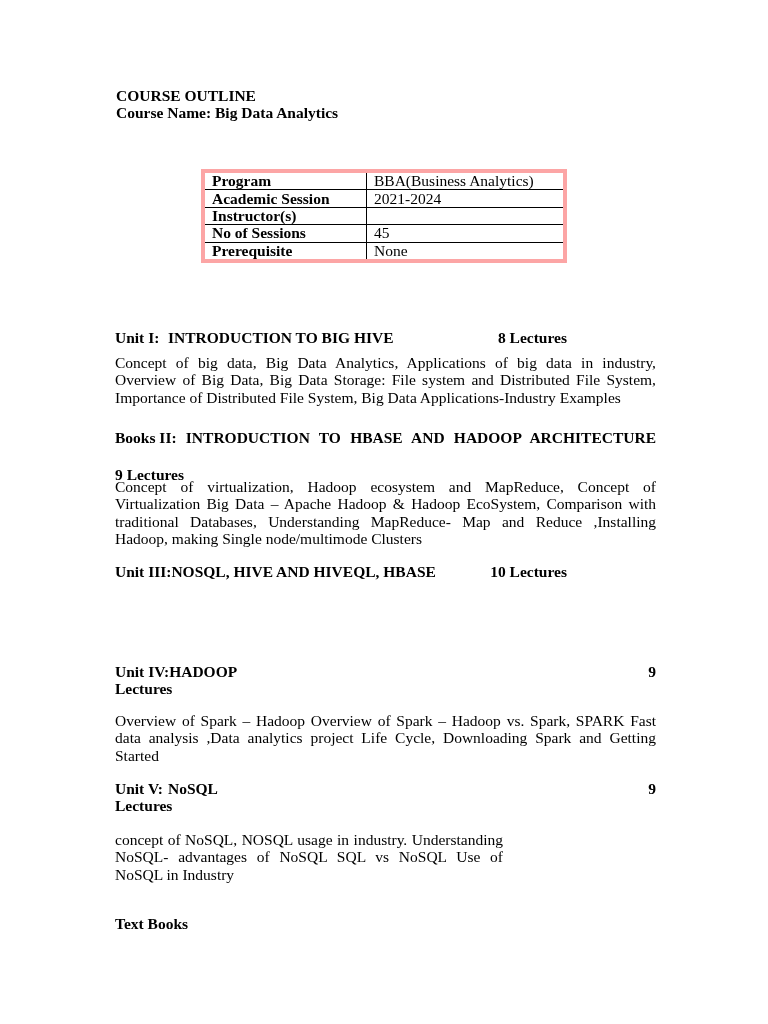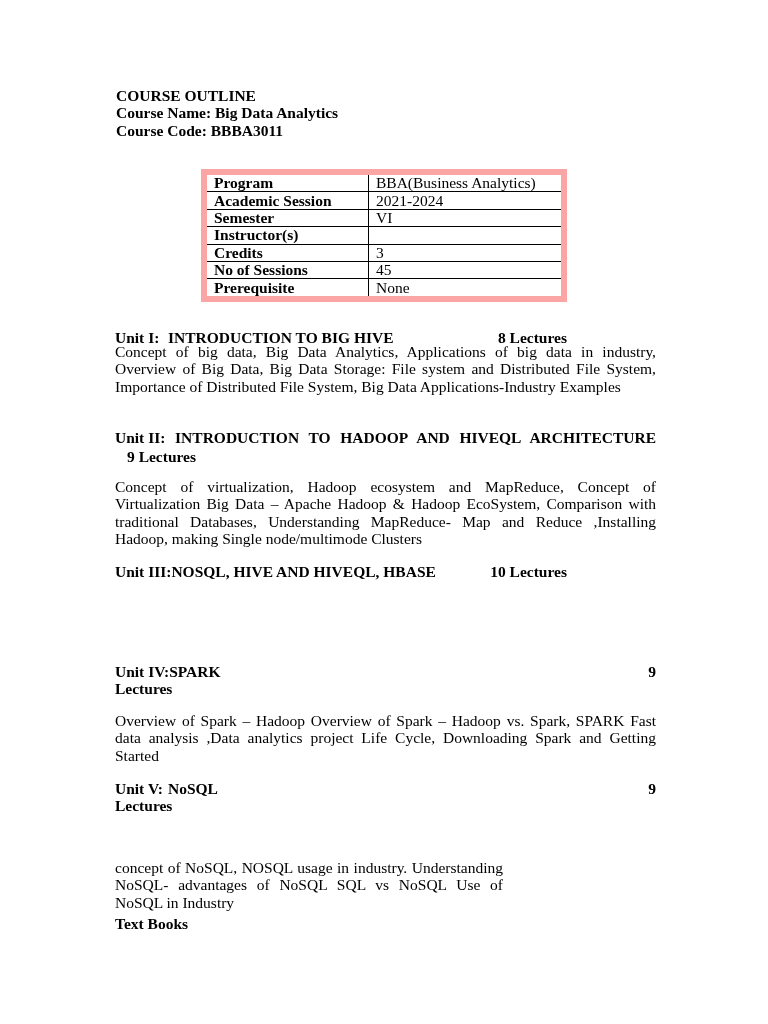--- a/index.html
+++ b/index.html
@@ -19,21 +19,21 @@
     left: 116px;
     top: 87px;
     font-weight: bold;
   }
   .info-table {
     position: absolute;
     left: 201px;
     top: 169px;
     width: 366px;
     border-collapse: collapse;
-    border: 6px solid #fca5a5;
+    border: 4px solid #fca5a5;
     font-size: 15.5px;
     line-height: 16px;
   }
   .info-table td {
     border: 1px solid #000000;
     height: 16.4px;
     padding: 0 4px 0 7px;
     vertical-align: middle;
     white-space: nowrap;
   }
@@ -49,85 +49,76 @@
   .lect { position: absolute; top: 0; }
   .tab-lect { right: 89px; }
   .right-lect { right: 0; }
   .justify-head { text-align: justify; text-align-last: justify; }
   .body-par {
     position: absolute;
     left: 115px;
     width: 541px;
     text-align: justify;
   }
-  .body-par.narrow { width: 388px; margin-top: 28px; }
+  .body-par.narrow { width: 388px; }
 </style>
 </head>
 <body>
 
 <div class="page">
 
   <div class="doc-header">
     <div>COURSE OUTLINE</div>
     <div>Course Name: Big Data Analytics</div>
-    <div>Course Code: BBBA3011</div>
   </div>
 
   <table class="info-table">
     <tbody>
       <tr>
         <td class="lbl">Program</td>
         <td class="val">BBA(Business Analytics)</td>
       </tr>
       <tr>
         <td class="lbl">Academic Session</td>
         <td class="val">2021-2024</td>
       </tr>
       <tr>
-        <td class="lbl">Semester</td>
-        <td class="val">VI</td>
-      </tr>
-      <tr>
         <td class="lbl">Instructor(s)</td>
         <td class="val"></td>
-      </tr>
-      <tr>
-        <td class="lbl">Credits</td>
-        <td class="val">3</td>
       </tr>
       <tr>
         <td class="lbl">No of Sessions</td>
         <td class="val">45</td>
       </tr>
       <tr>
         <td class="lbl">Prerequisite</td>
         <td class="val">None</td>
       </tr>
     </tbody>
   </table>
 
   <div class="unit-head" style="top:329px;">
     <span class="unit-label">Unit I:</span><span>INTRODUCTION TO BIG HIVE</span>
     <span class="lect tab-lect">8 Lectures</span>
   </div>
-  <div class="body-par" style="top:343px;">Concept of big data, Big Data Analytics, Applications of big data in industry, Overview of Big Data, Big Data Storage: File system and Distributed File System, Importance of Distributed File System, Big Data Applications-Industry Examples</div>
+  <div class="body-par" style="top:354px;">Concept of big data, Big Data Analytics, Applications of big data in industry, Overview of Big Data, Big Data Storage: File system and Distributed File System, Importance of Distributed File System, Big Data Applications-Industry Examples</div>
 
   <div class="unit-head justify-head" style="top:429px;">
-    <span class="unit-label-j">Unit II:</span> <span>INTRODUCTION TO HADOOP AND HIVEQL ARCHITECTURE</span>
+    <span class="unit-label-j">Books II:</span> <span>INTRODUCTION TO HBASE AND HADOOP ARCHITECTURE</span>
   </div>
-  <div class="unit-head" style="top:448px;margin-left:12px;">9 Lectures</div>
+  <div class="unit-head" style="top:466px;">9 Lectures</div>
   <div class="body-par" style="top:478px;">Concept of virtualization, Hadoop ecosystem and MapReduce, Concept of Virtualization Big Data – Apache Hadoop &amp; Hadoop EcoSystem, Comparison with traditional Databases, Understanding MapReduce- Map and Reduce ,Installing Hadoop, making Single node/multimode Clusters</div>
 
   <div class="unit-head" style="top:563px;">
     <span class="unit-label">Unit III:</span><span>NOSQL, HIVE AND HIVEQL, HBASE</span>
     <span class="lect tab-lect">10 Lectures</span>
   </div>
 
   <div class="unit-head" style="top:663px;">
-    <span class="unit-label">Unit IV:</span><span>SPARK</span>
+    <span class="unit-label">Unit IV:</span><span>HADOOP</span>
     <span class="lect right-lect">9</span>
   </div>
   <div class="unit-head" style="top:680px;">Lectures</div>
   <div class="body-par" style="top:712px;">Overview of Spark – Hadoop Overview of Spark – Hadoop vs. Spark, SPARK Fast data analysis ,Data analytics project Life Cycle, Downloading Spark and Getting Started</div>
 
   <div class="unit-head" style="top:780px;">
     <span class="unit-label">Unit V:</span><span>NoSQL</span>
     <span class="lect right-lect">9</span>
   </div>
   <div class="unit-head" style="top:797px;">Lectures</div>

